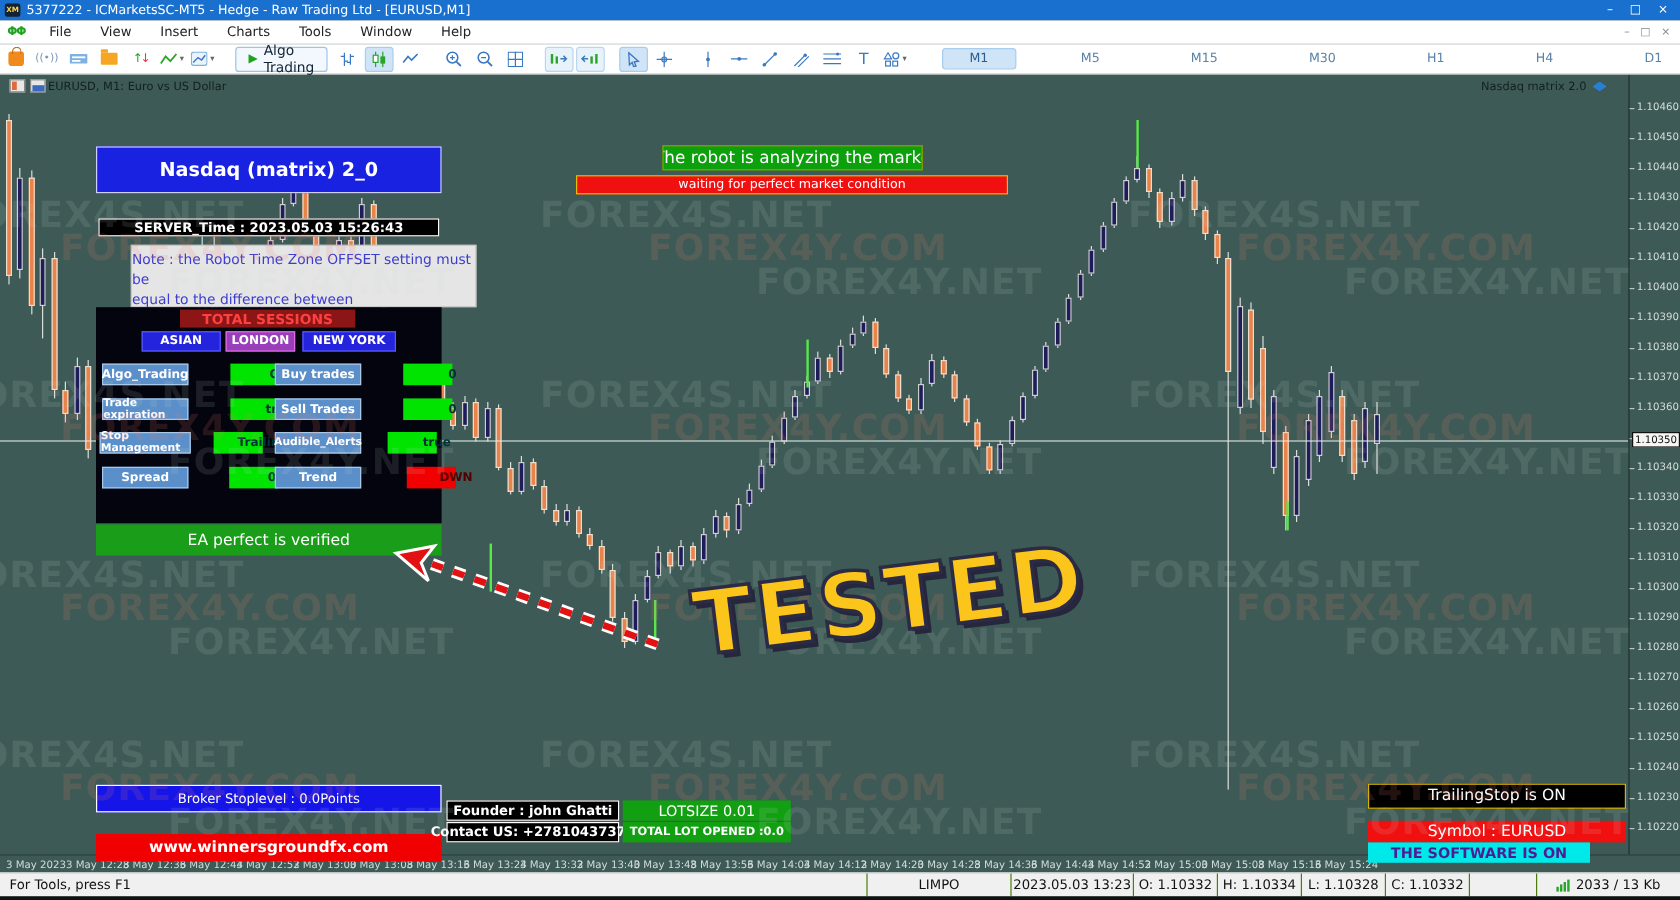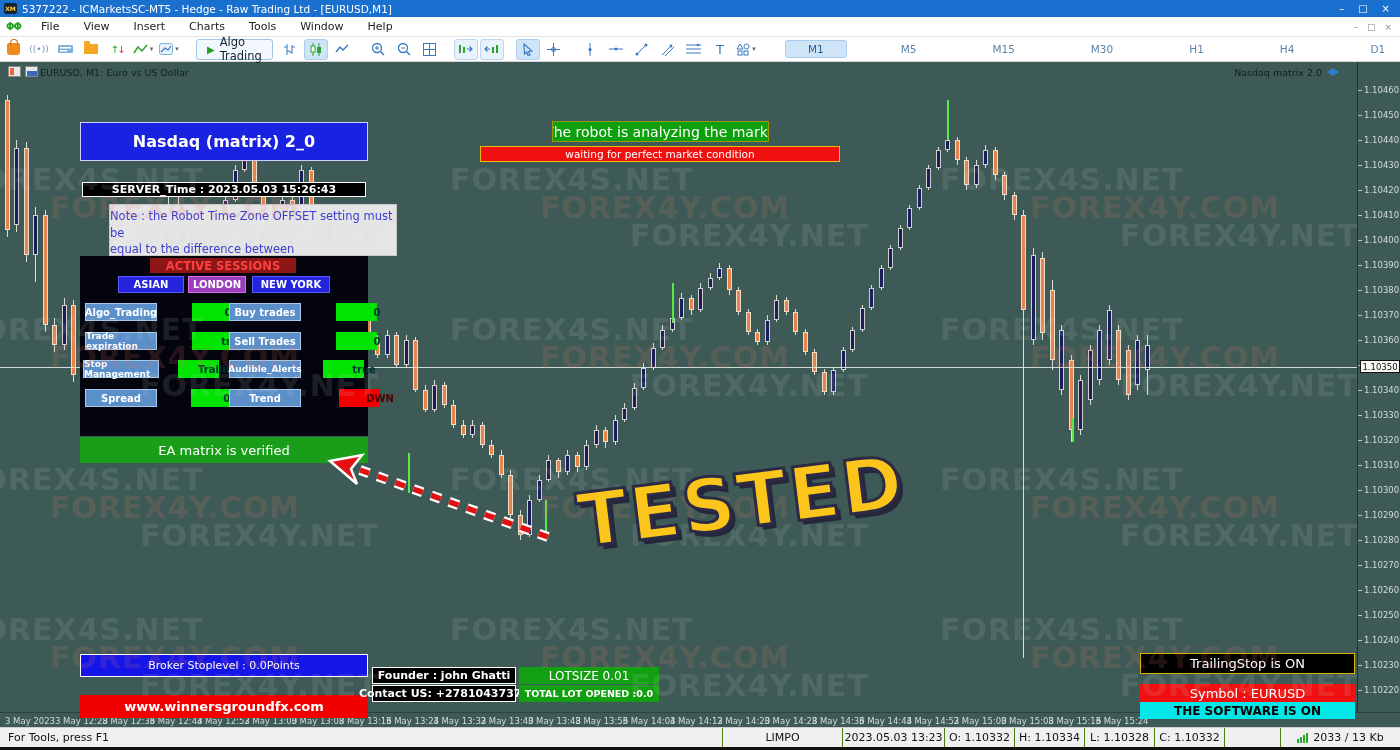--- a/index.html
+++ b/index.html
@@ -116,21 +116,21 @@
     color:#fff; font-size:13px; font-weight:bold; display:flex; align-items:center; justify-content:center; }
   .f-founder { left:372px; top:667px; width:144px; height:17px; font-size:11px; }
   .f-contact { left:372px; top:685px; width:144px; height:17px; font-size:11px; }
   .greenbar { background:#12a012; color:#fff; display:flex; align-items:center; justify-content:center; }
   .f-lotsize { left:519px; top:667px; width:140px; height:17px; font-size:12px; }
   .f-totallot { left:519px; top:685px; width:140px; height:17px; font-size:9.5px; font-weight:bold; }
   .f-trailing { left:1140px; top:653px; width:215px; height:21px; background:#000; border:1px solid #d8b400;
     color:#fff; font-size:13px; display:flex; align-items:center; justify-content:center; }
   .f-symbol { left:1140px; top:684px; width:215px; height:18px; background:#f01010; color:#fff; font-size:13px;
     display:flex; align-items:center; justify-content:center; }
-  .f-software { left:1140px; top:702px; width:215px; height:17px; background:#00e8e8; color:#000000;
+  .f-software { left:1140px; top:702px; width:185px; height:17px; background:#00e8e8; color:#4c1d95;
     font-size:12px; font-weight:bold; display:flex; align-items:center; justify-content:center; }
 
   .stamp { left:578px; top:458px; width:315px; height:110px; z-index:46; color:#fcc51b; font-size:74px;
     font-weight:900; letter-spacing:2px; text-align:center; transform:rotate(-7deg);
     -webkit-text-stroke:3px #2b2b45; text-shadow:4px 5px 0 #26263c, 2px 2px 0 #26263c; line-height:1.2; }
   .arrow-svg { left:0; top:62px; z-index:45; pointer-events:none; }
 
   
   .statusbar { left:0; top:727px; width:1400px; height:20px; background:#f0f0f0; border-top:1px solid #d0d0d0;
     display:flex; align-items:center; font-size:11px; color:#111; z-index:90; }
@@ -674,21 +674,21 @@
     </div>
 
   <div class="abs ea-header z12">Nasdaq (matrix) 2_0</div>
   <div class="abs blackbar ea-server z12">SERVER_Time : 2023.05.03 15:26:43</div>
   <div class="abs ea-note z12">
     <div>Note : the Robot Time Zone OFFSET  setting must be</div>
       <div>equal to the difference between</div>
       <div>GMT_Time and SERVER_Time</div>
   </div>
   <div class="abs ea-sess z12"></div>
-  <div class="abs ea-active z12">ACTIVE SESSIONS</div>
+  <div class="abs ea-active z12">TOTAL SESSIONS</div>
   <div class="abs sessbtn sess-asian z12">ASIAN</div>
   <div class="abs sessbtn sess-london z12">LONDON</div>
   <div class="abs sessbtn sess-ny z12">NEW YORK</div>
 
   <div class="plbl z12" style="left:85px;top:303px;width:72px;">Algo_Trading</div>
   <div class="pval z12" style="left:192px;top:303px;width:34px;">ON</div>
   <div class="plbl z12" style="left:229px;top:303px;width:72px;">Buy trades</div>
   <div class="pval z12" style="left:336px;top:303px;width:27px;">0</div>
 
   <div class="plbl z12" style="left:85px;top:332px;width:72px;font-size:9px;">Trade expiration</div>
@@ -699,21 +699,21 @@
   <div class="plbl z12" style="left:83px;top:360px;width:76px;font-size:9px;">Stop Management</div>
   <div class="pval z12" style="left:178px;top:360px;width:40px;">Trailing</div>
   <div class="plbl z12" style="left:229px;top:360px;width:72px;font-size:9px;">Audible_Alerts</div>
   <div class="pval z12" style="left:323px;top:360px;width:38px;">true</div>
 
   <div class="plbl z12" style="left:85px;top:389px;width:72px;">Spread</div>
   <div class="pval z12" style="left:191px;top:389px;width:30px;">0.0</div>
   <div class="plbl z12" style="left:229px;top:389px;width:72px;">Trend</div>
   <div class="pval red z12" style="left:339px;top:389px;width:27px;">DWN</div>
 
-  <div class="abs ea-verified z12">EA matrix is verified</div>
+  <div class="abs ea-verified z12">EA perfect is verified</div>
 
   <div class="abs msg-green z12">The robot is analyzing the marke</div>
   <div class="abs msg-red z12">waiting for perfect market condition</div>
 
   <div class="abs f-broker z12">Broker Stoplevel : 0.0Points</div>
   <div class="abs f-site z12">www.winnersgroundfx.com</div>
   <div class="abs blackbar f-founder z12">Founder : john Ghatti</div>
   <div class="abs blackbar f-contact z12">Contact US:  +27810437378</div>
   <div class="abs greenbar f-lotsize z12">LOTSIZE 0.01</div>
   <div class="abs greenbar f-totallot z12">TOTAL LOT OPENED :0.0</div>

